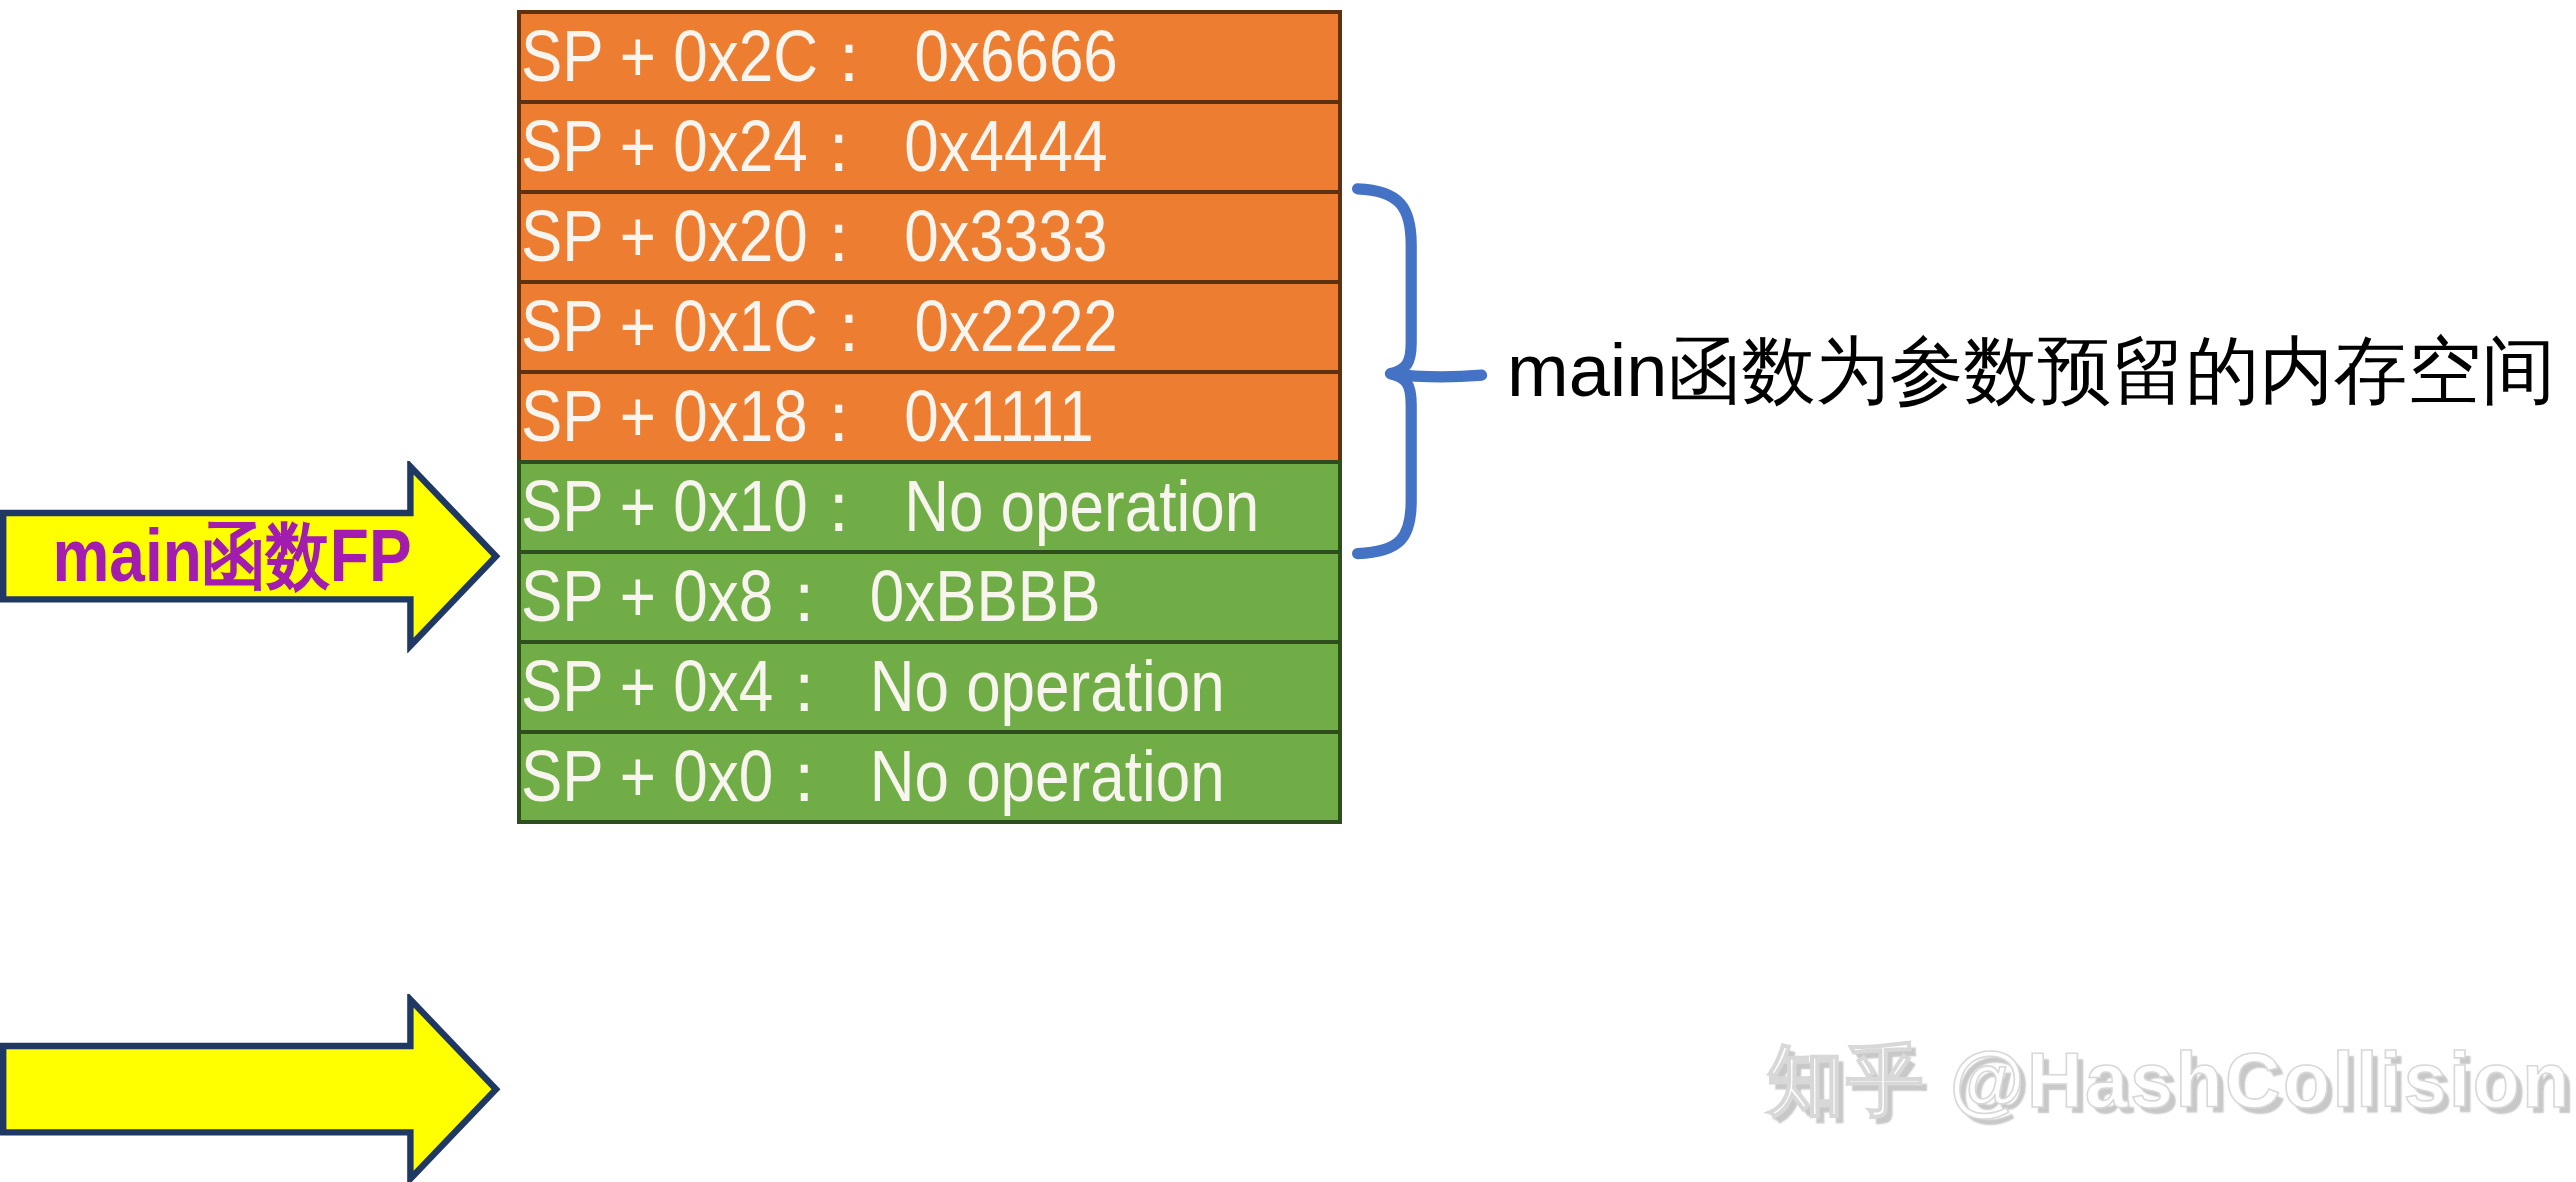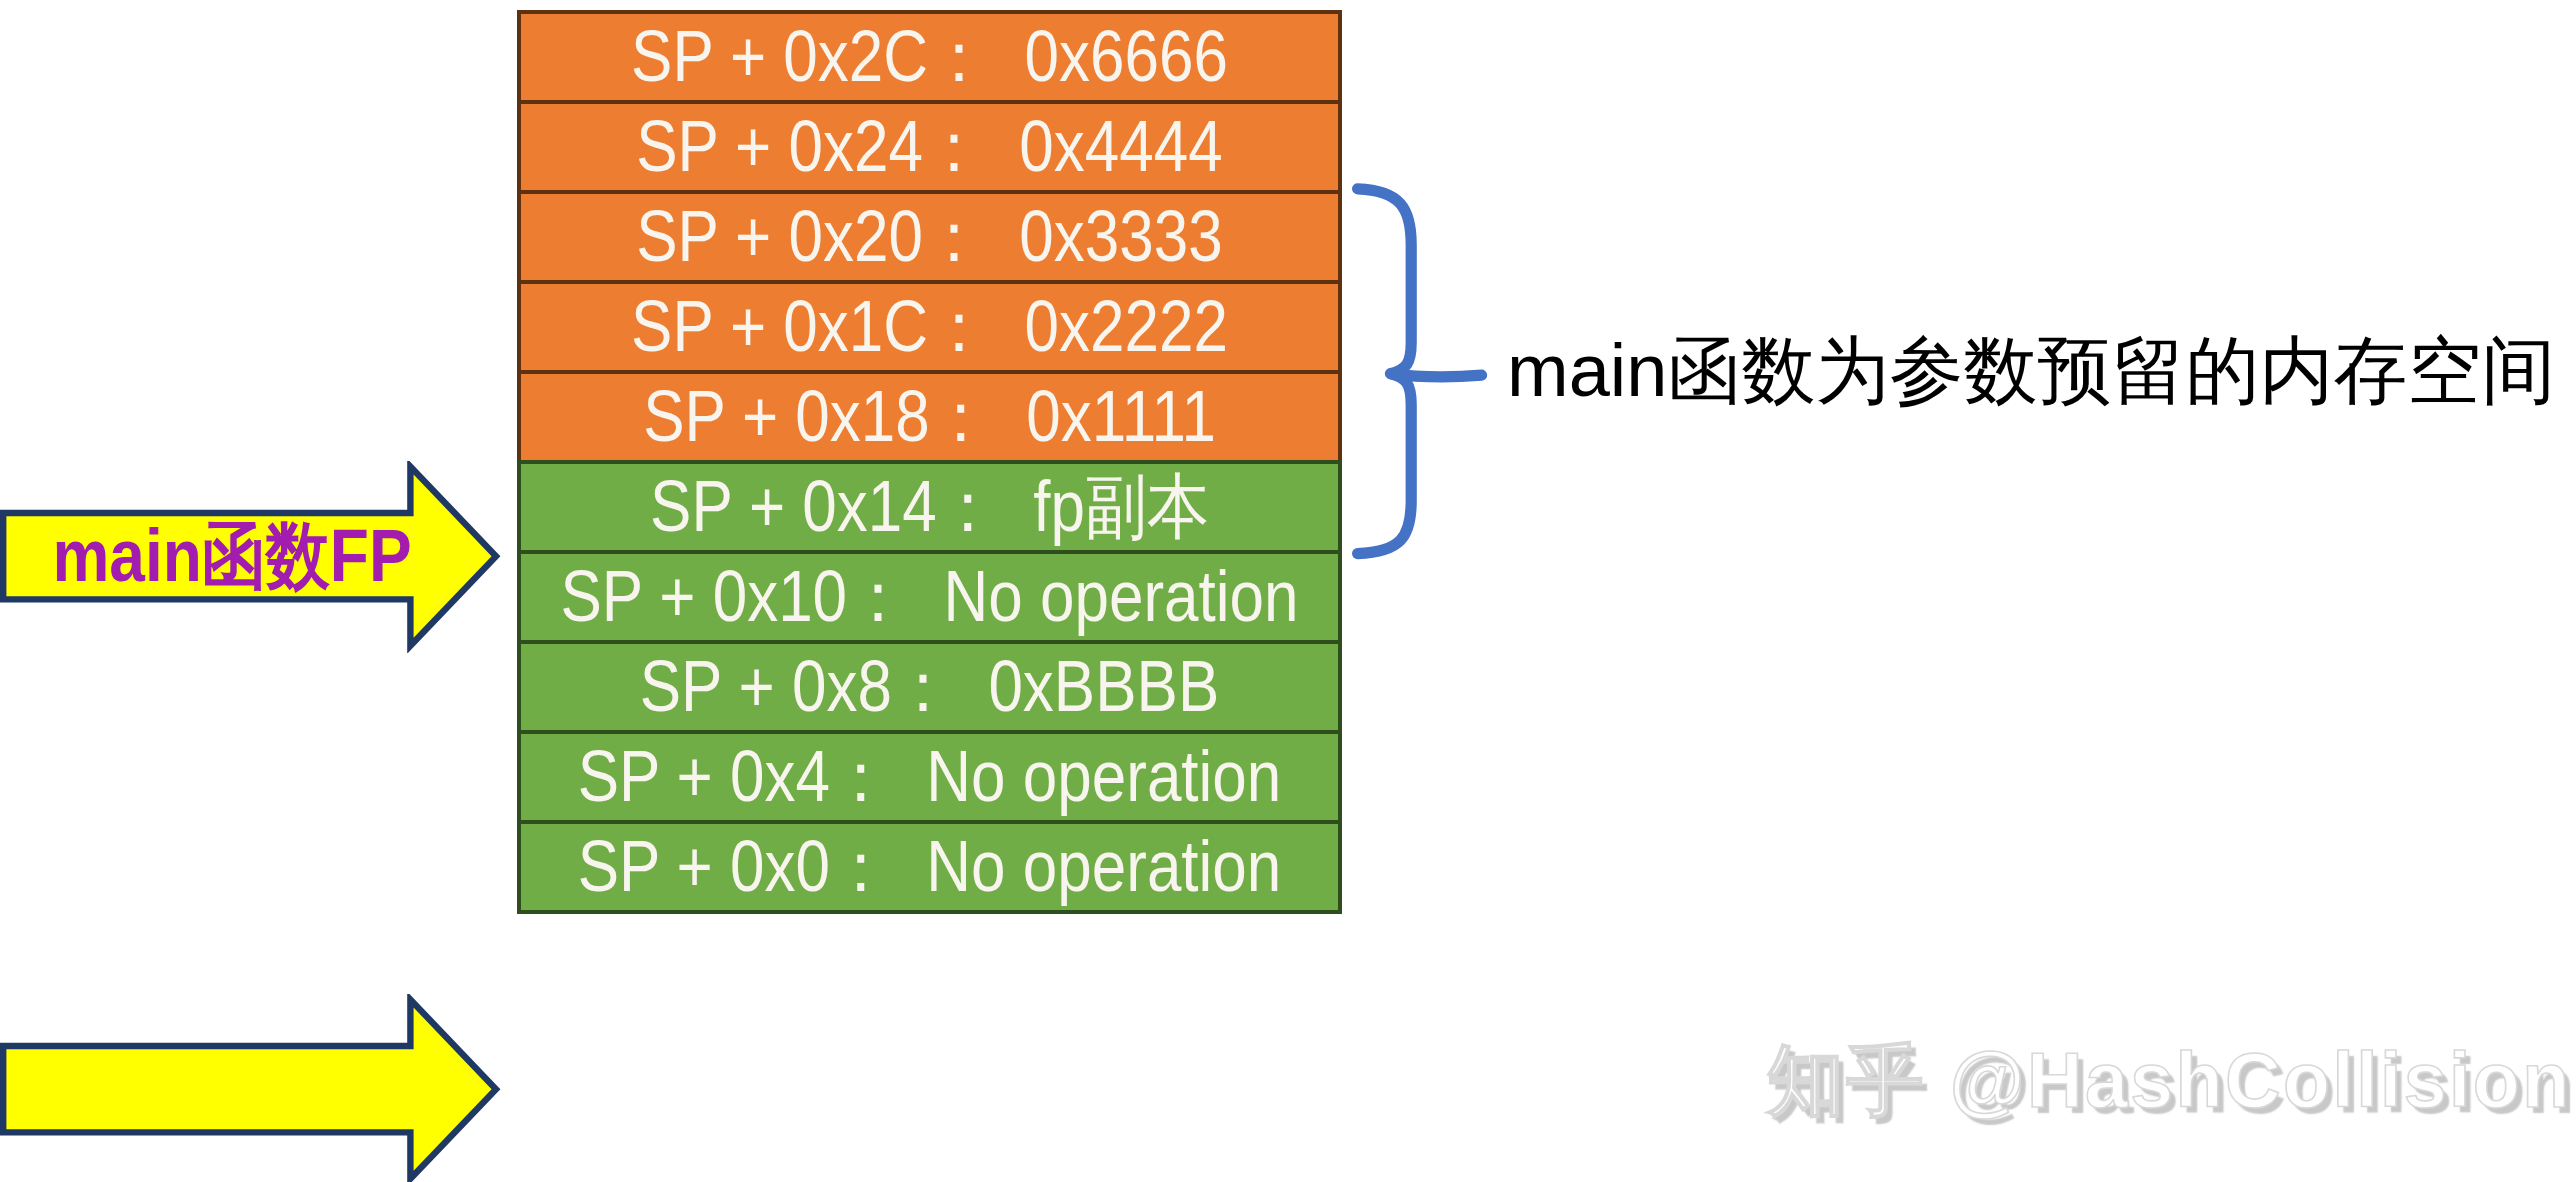--- a/index.html
+++ b/index.html
@@ -17,21 +17,21 @@
     position: absolute;
     left: 517px;
     top: 9.6px;
     width: 825px;
   }
   .row {
     box-sizing: border-box;
     height: 94px;
     display: flex;
     align-items: center;
-    justify-content: center;
+    justify-content: flex-start;
   }
   .row + .row { margin-top: -4px; }
   .row-orange {
     background: var(--orange-fill);
     border: 4px solid var(--orange-border);
   }
   .row-green {
     background: var(--green-fill);
     border: 4px solid var(--green-border);
   }
@@ -122,23 +122,20 @@
     <div class="row row-orange">
         <span class="cell-text">SP + 0x20：  0x3333</span>
       </div>
     <div class="row row-orange">
         <span class="cell-text">SP + 0x1C：  0x2222</span>
       </div>
     <div class="row row-orange">
         <span class="cell-text">SP + 0x18：  0x1111</span>
       </div>
     <div class="row row-green">
-        <span class="cell-text">SP + 0x14：  fp副本</span>
-      </div>
-    <div class="row row-green">
         <span class="cell-text">SP + 0x10：  No operation</span>
       </div>
     <div class="row row-green">
         <span class="cell-text">SP + 0x8：  0xBBBB</span>
       </div>
     <div class="row row-green">
         <span class="cell-text">SP + 0x4：  No operation</span>
       </div>
     <div class="row row-green">
         <span class="cell-text">SP + 0x0：  No operation</span>

